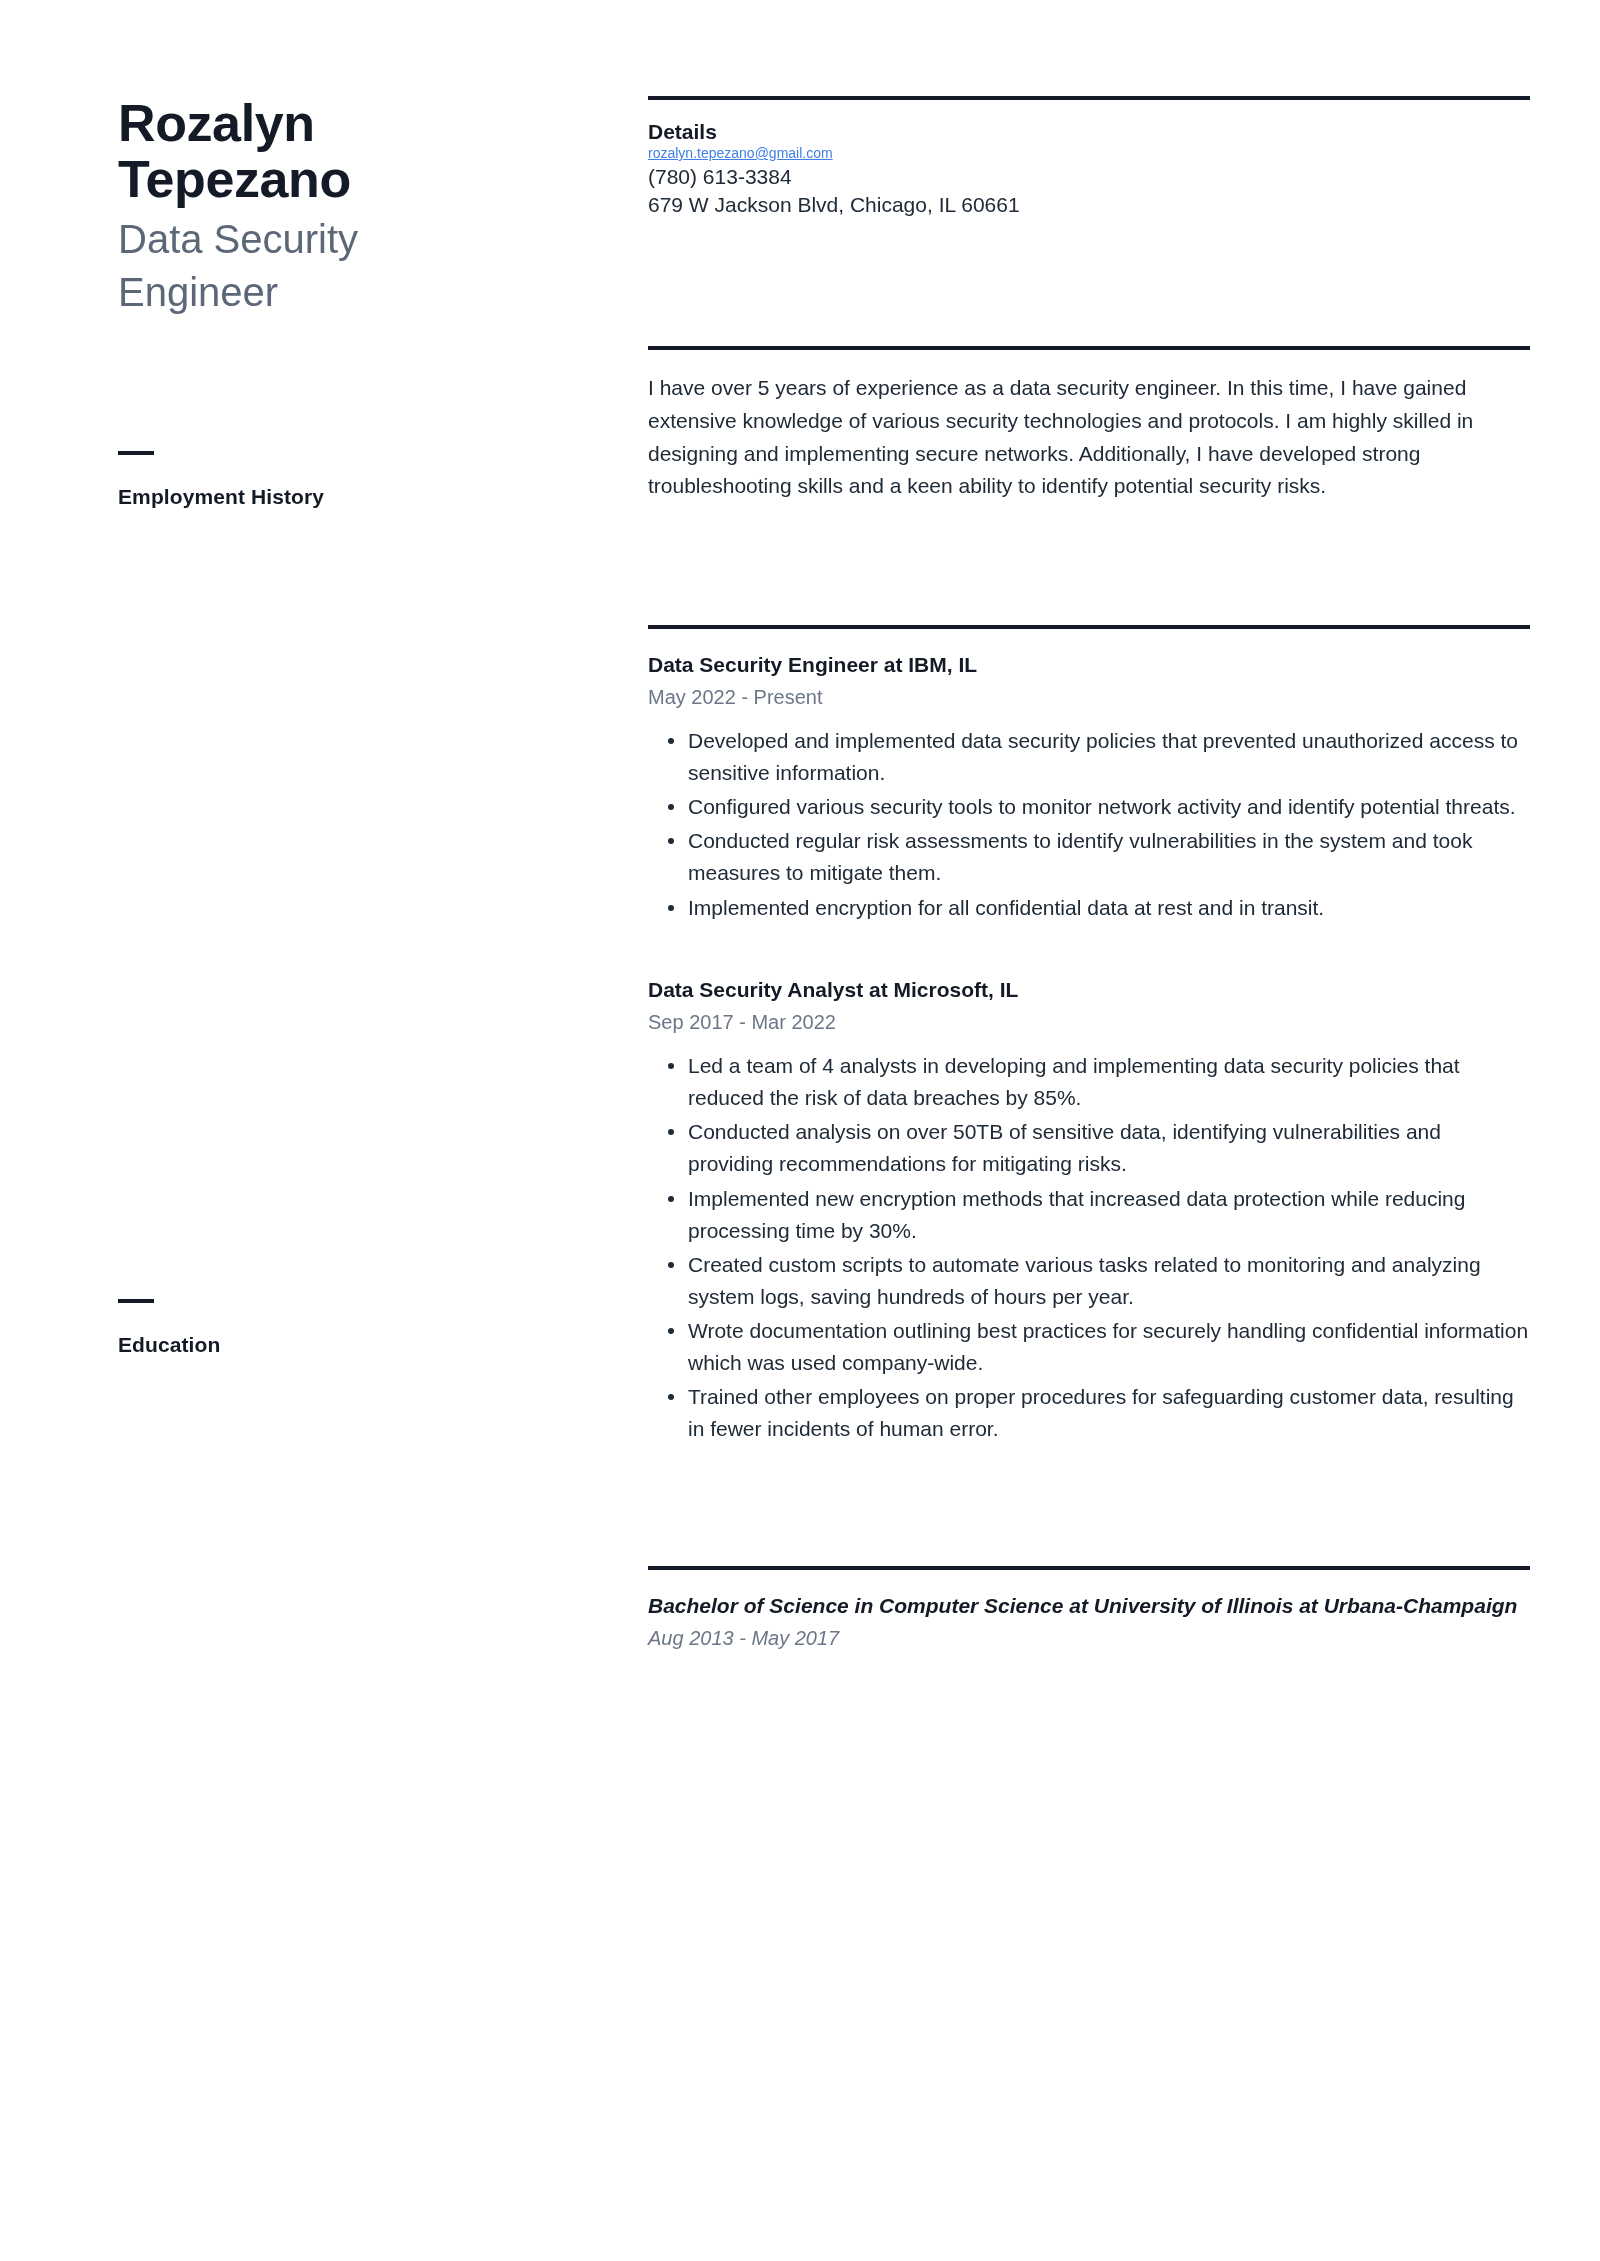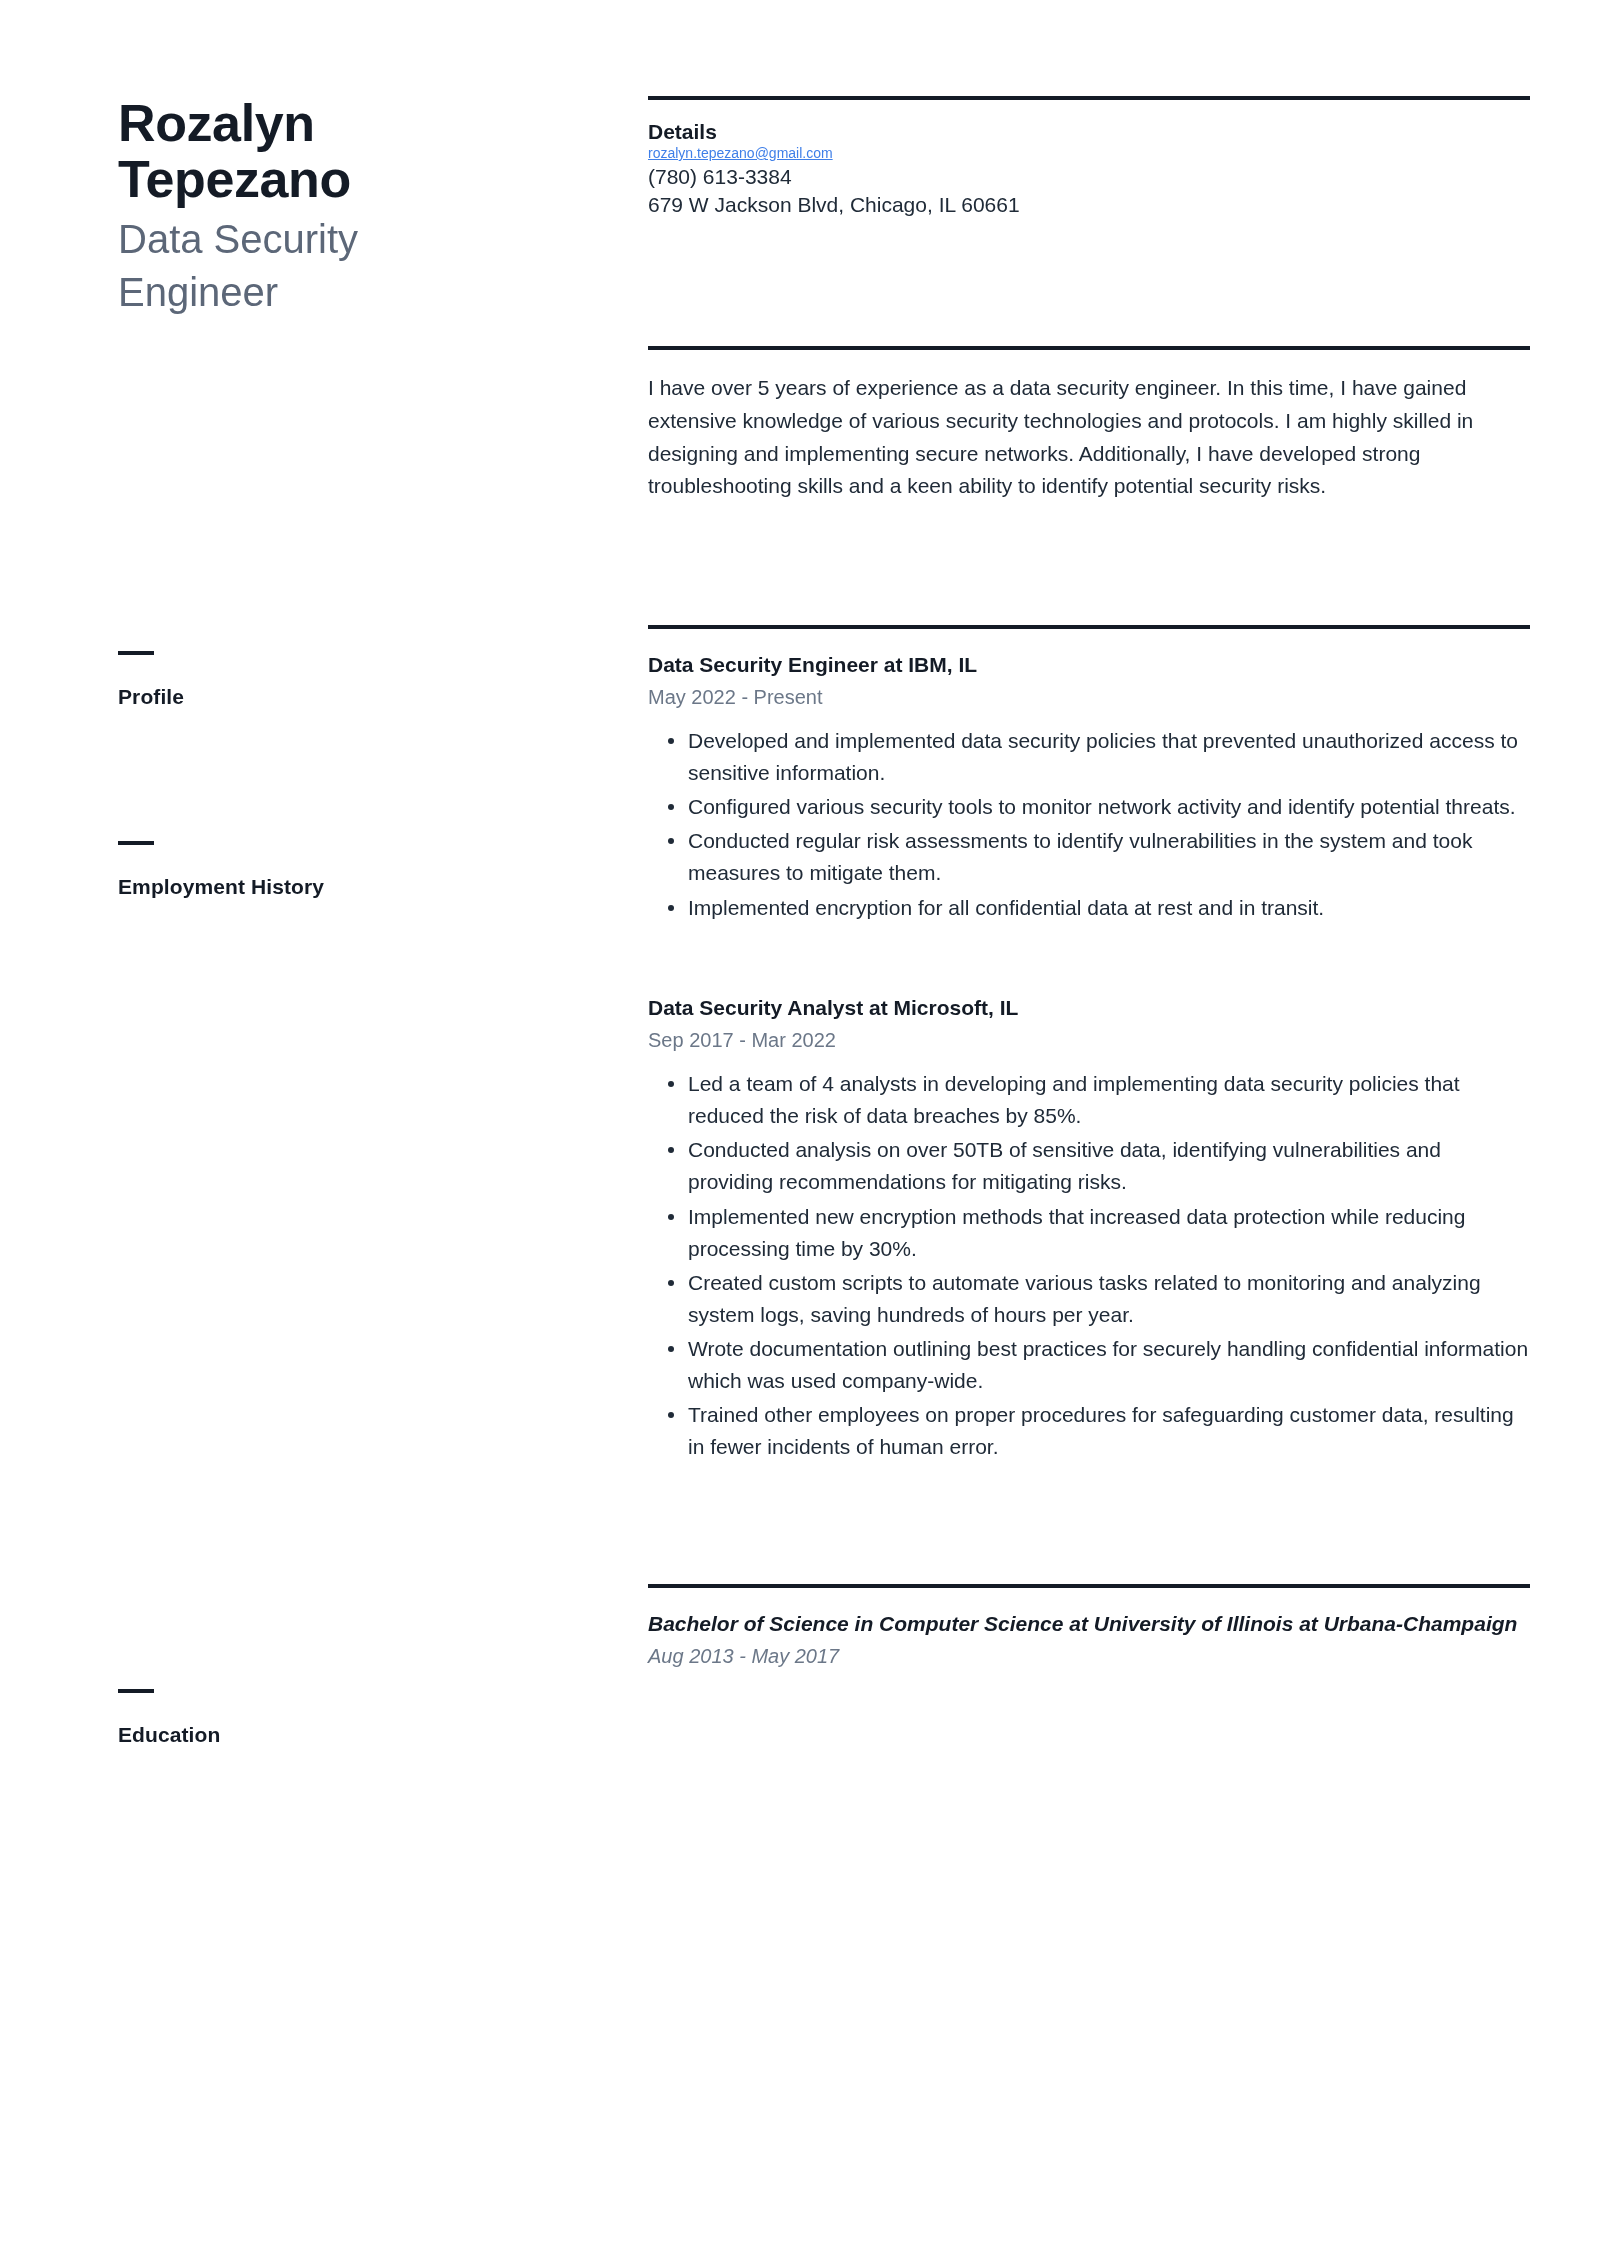--- a/index.html
+++ b/index.html
@@ -144,36 +144,35 @@
   .block-profile { padding-top: 128px; }
   .block-employment { padding-top: 122px; }
   .block-education { padding-top: 118px; font-style: italic; }
 
   .side-profile { margin-top: 332px; }
   .side-employment { margin-top: 132px; }
   .side-education { margin-top: 790px; }
 
   .entry { margin-top: 26px; }
   .entry.first { margin-top: 22px; }
-  .entry-gap { margin-top: 70px; }
+  .entry-gap { margin-top: 52px; }
 </style>
 </head>
 <body>
 
 <div class="page">
   <div class="resume-grid">
 
     <div class="col-left">
 
       <div class="name-block">
         <div class="full-name">Rozalyn Tepezano</div>
         <div class="job-title">Data Security Engineer</div>
       </div>
 
-      <div class="side-label side-profile">Profile</div>
 
       <div class="side-label side-employment">Employment History</div>
 
       <div class="side-label side-education">Education</div>
 
     </div>
 
     <div class="col-right">
 
       <div class="block-details">

